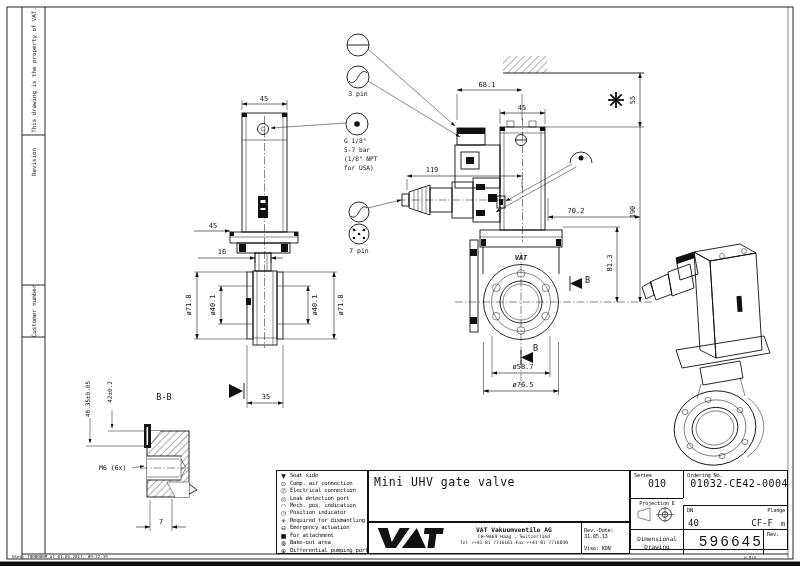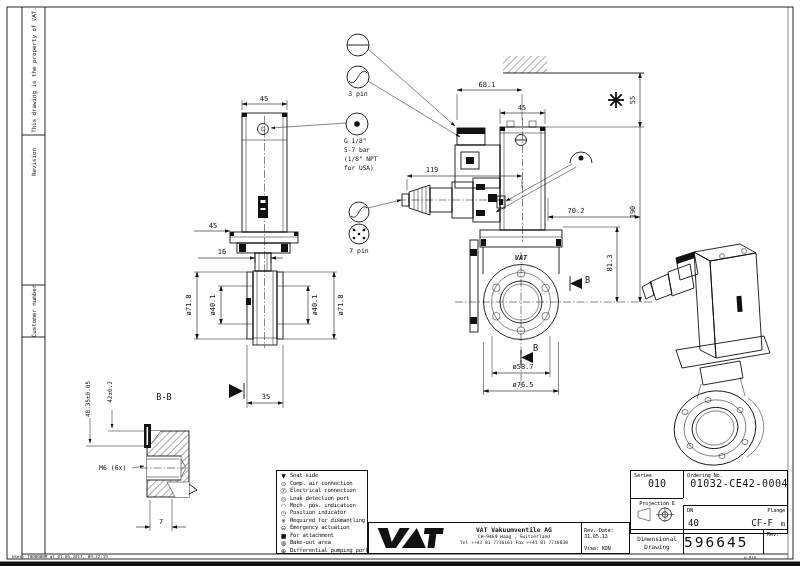--- a/index.html
+++ b/index.html
@@ -399,20 +399,23 @@
   <div class="legend-row">
     <span class="legend-sym">◍</span>
     <span class="legend-lbl">Bake-out area</span>
   </div>
   <div class="legend-row">
     <span class="legend-sym">⊕</span>
     <span class="legend-lbl">Differential pumping port</span>
   </div>
 </div>
 
+<div class="abs bordered tb-title" style="left:368px;top:470px;width:262px;height:52px;background:#fff;">
+  <span>Mini UHV gate valve</span>
+</div>
 
 <div class="abs bordered" style="left:368px;top:522px;width:262px;height:32px;background:#fff;">
 
   <svg width="72" height="26" viewBox="0 0 72 26" style="position:absolute;left:5px;top:3px;">
     <g transform="skewX(-8) translate(4,2)" fill="#111">
       <polygon points="0,0 10,0 16,14 22,0 32,0 21,20 11,20"></polygon>
       <polygon points="27,20 39,0 51,20"></polygon>
       <polygon points="47,0 66,0 66,6 59.5,6 59.5,20 52.5,20 52.5,6 47,6"></polygon>
     </g>
   </svg>
@@ -420,21 +423,21 @@
     <div class="nm">VAT Vakuumventile AG</div>
     <div class="ad">CH-9469 Haag , Switzerland</div>
     <div class="ad">Tel ++41 81 7716161 Fax ++41 81 7716830</div>
   </div>
   <div class="abs" style="left:212px;top:0;width:49px;height:31px;border-left:1px solid #111;padding:4px 2px;">
     <div class="small57">Rev.-Date: 31.05.13</div>
     <div class="small57" style="margin-top:6px;">Visa: KON</div>
   </div>
 </div>
 
-<div class="abs bordered" style="left:630px;top:470px;width:158px;height:64px;background:#fff;">
+<div class="abs bordered" style="left:630px;top:470px;width:158px;height:80px;background:#fff;">
 
   <div class="abs" style="left:0;top:0;width:52px;height:27px;">
     <div class="cell-lbl" style="padding:1px 0 0 3px;">Series</div>
     <div class="val10" style="text-align:center;">010</div>
   </div>
   <div class="abs" style="left:52px;top:0;width:105px;height:27px;border-left:1px solid #111;">
     <div class="cell-lbl" style="padding:1px 0 0 3px;">Ordering No.</div>
     <div class="val10" style="text-align:right;letter-spacing:.5px;">01032-CE42-0004</div>
   </div>
 
@@ -453,21 +456,21 @@
     <span style="position:absolute;left:4px;top:12px;font-size:9px;">40</span>
     <span class="cell-lbl" style="position:absolute;right:3px;top:1px;">Flange</span>
     <span style="position:absolute;right:15px;top:12px;font-size:9px;margin-left:40px;">CF-F</span>
     <span style="position:absolute;right:3px;top:14px;font-size:7px;">m</span>
   </div>
 
   <div class="abs" style="left:0;top:58px;width:52px;height:25px;border-top:1px solid #111;">
     <div style="font-size:6px;text-align:center;padding:5px 4px 0;line-height:1.4;">Dimensional Drawing</div>
   </div>
   <div class="abs" style="left:52px;top:58px;width:80px;height:25px;border-left:1px solid #111;border-top:1px solid #111;">
-    <div class="num596" style="text-align:left;padding-top:4px;">596645</div>
+    <div class="num596" style="text-align:right;padding-top:4px;font-family:Liberation Mono, monospace;">596645</div>
   </div>
   <div class="abs" style="left:132px;top:58px;width:25px;height:25px;border-left:1px solid #111;border-top:1px solid #111;">
     <div class="cell-lbl" style="padding:1px 0 0 3px;">Rev.</div>
   </div>
 </div>
 
 <div class="abs" style="left:744px;top:555px;font-size:4px;color:#444;">W.M18</div>
 
 </div>
 

